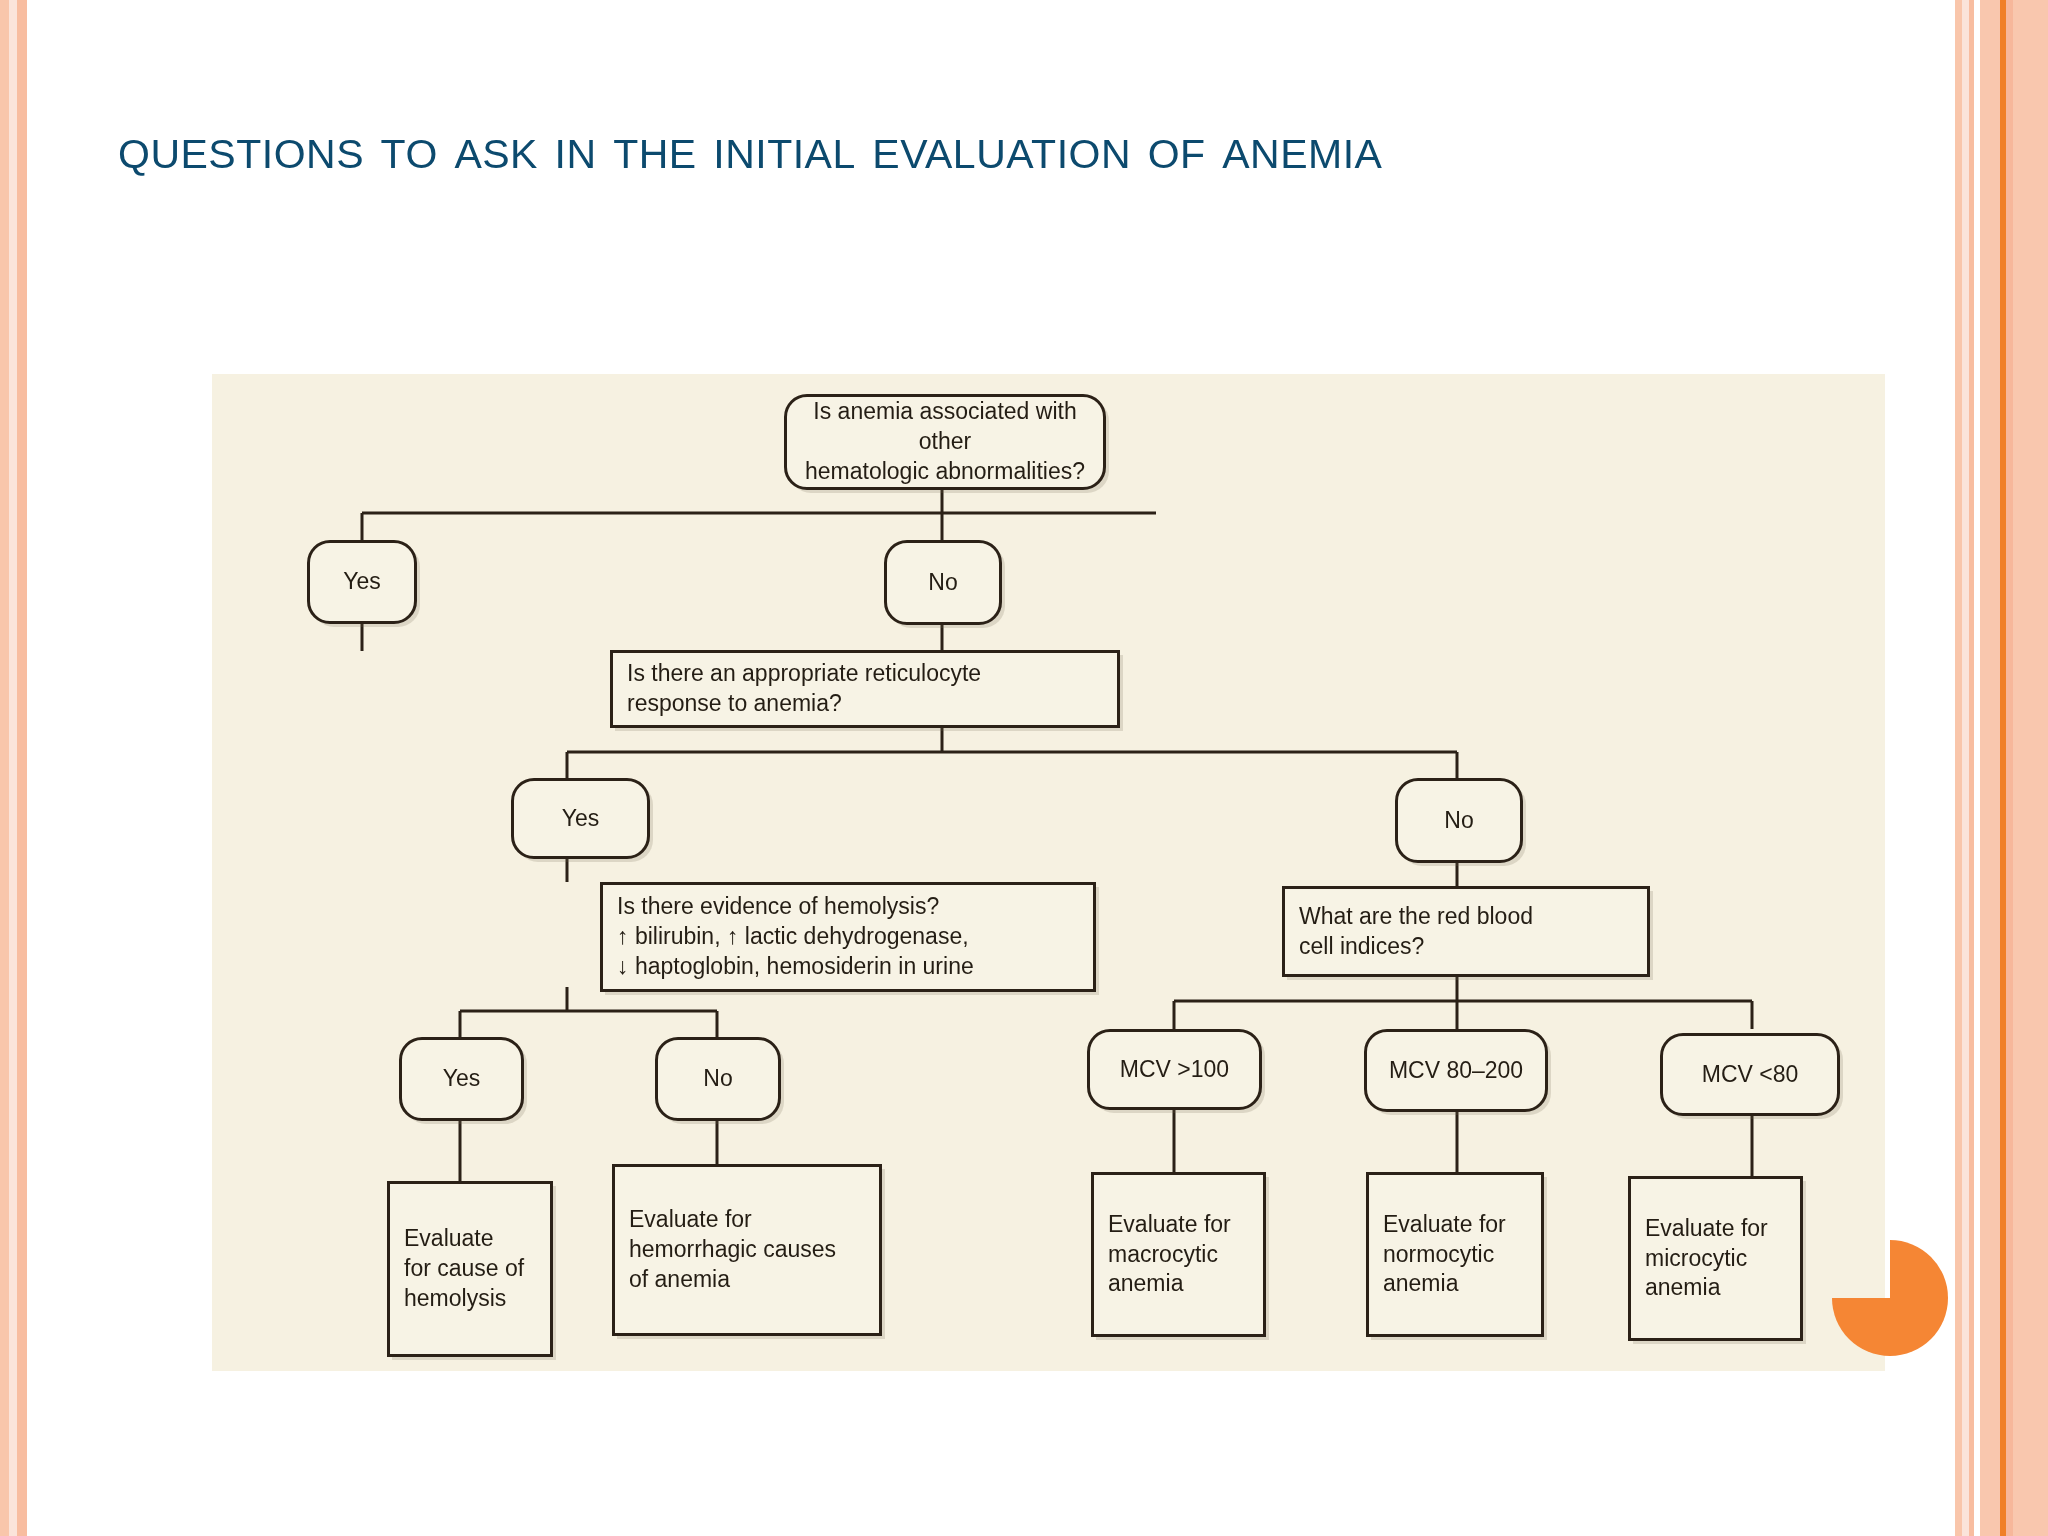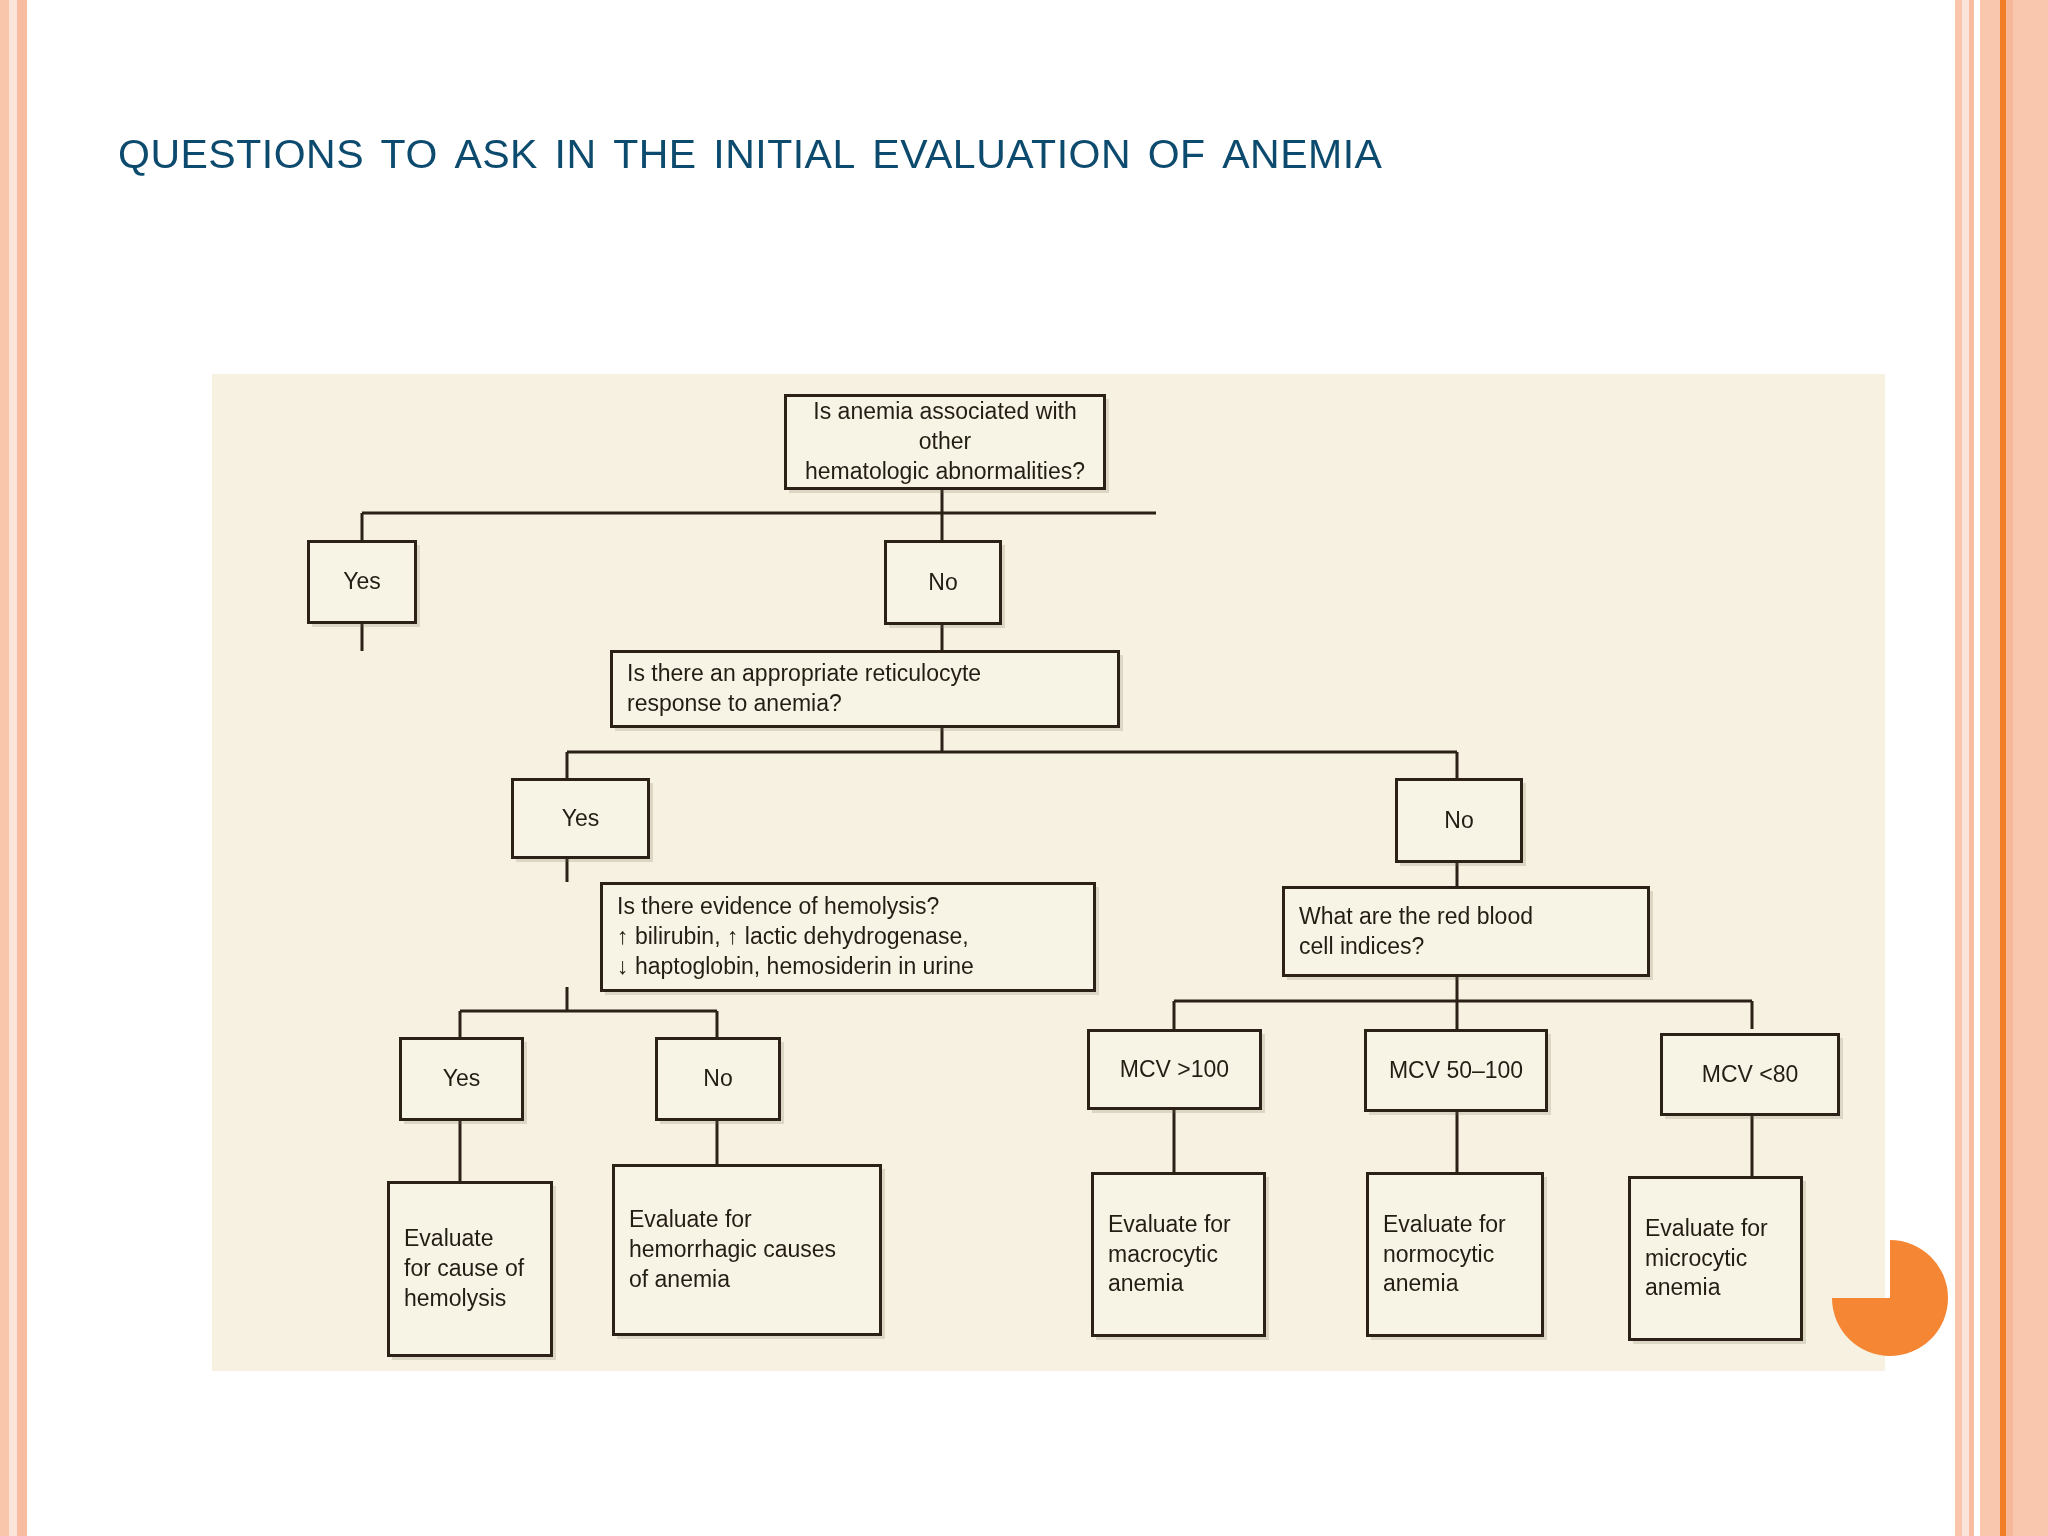--- a/index.html
+++ b/index.html
@@ -67,21 +67,21 @@
     box-shadow: 4px 4px 0 -1px rgba(120,110,85,0.20);
     color: #241d14;
     font-size: 23px;
     line-height: 1.30;
     display: flex;
     flex-direction: column;
     justify-content: center;
     padding: 6px 14px;
     white-space: pre-line;
   }
-  .node.center { align-items: center; text-align: center; }
+  .node.center { align-items: center; text-align: center; border-radius: 23px; }
 
   
   #orange-circle {
     position: absolute;
     left: 1832px;
     top: 1240px;
     width: 116px;
     height: 116px;
     background: #f58634;
     border-radius: 50%;
@@ -193,21 +193,21 @@
 
   <div class="node center" style="left:443px; top:663px; width:126px; height:84px;">
     <span>No</span>
   </div>
 
   <div class="node center" style="left:875px; top:655px; width:175px; height:81px;">
     <span>MCV &gt;100</span>
   </div>
 
   <div class="node center" style="left:1152px; top:655px; width:184px; height:83px;">
-    <span>MCV 50–100</span>
+    <span>MCV 80–200</span>
   </div>
 
   <div class="node center" style="left:1448px; top:659px; width:180px; height:83px;">
     <span>MCV &lt;80</span>
   </div>
 
   <div class="node" style="left:175px; top:807px; width:166px; height:176px;">
     <span>Evaluate
 for cause of
 hemolysis</span>

